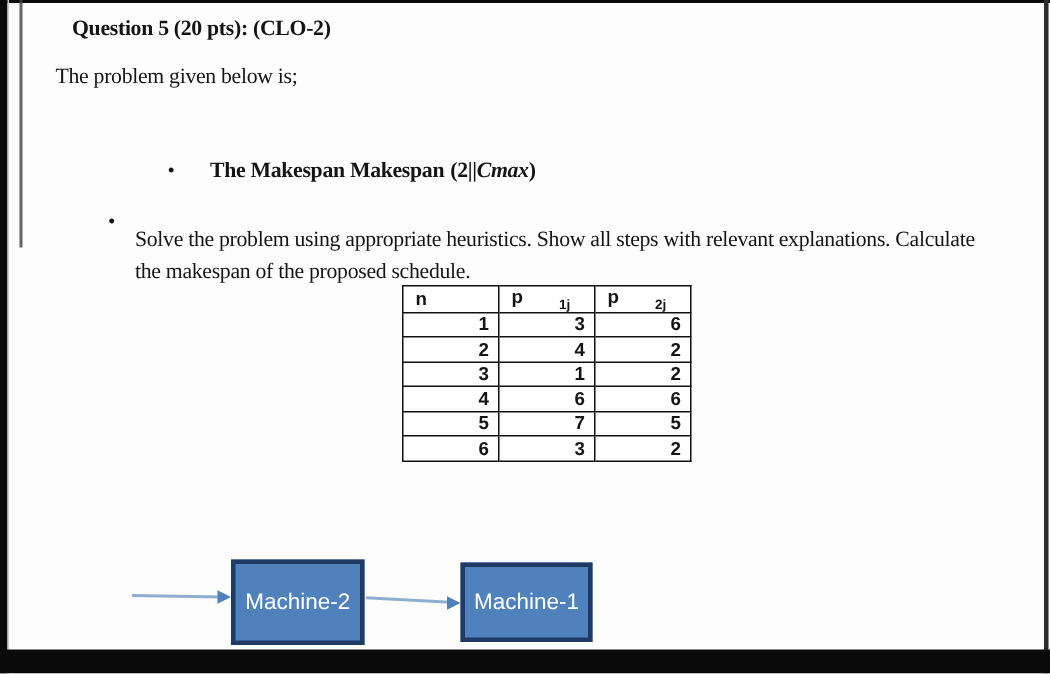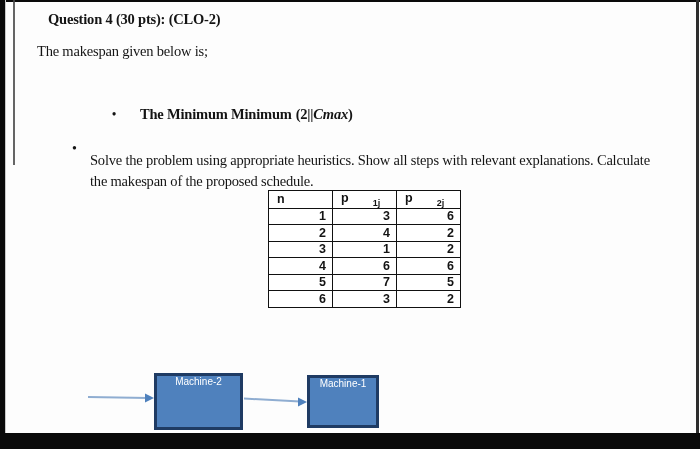--- a/index.html
+++ b/index.html
@@ -55,46 +55,46 @@
   table.ptable td {
     width:55px; height:15.5px;
     text-align:right; padding-right:6px; font-weight:bold;
   }
 
   .machine-box {
     position:absolute;
     background: var(--box-fill, #4f81bd);
     border: 3px solid var(--box-border, #1f3b63);
     box-sizing:border-box;
-    display:flex; align-items:flex-start; justify-content:center;
+    display:flex; align-items:center; justify-content:center;
     font-family:"Liberation Sans", sans-serif;
-    font-size:10px; color:#ffffff;
+    font-size:15px; color:#ffffff;
   }
   .machine-2 { left:154px; top:373px; width:89px; height:57px; }
-  .machine-1 { left:307px; top:375px; width:72px; height:53px; }
+  .machine-1 { left:307px; top:375px; width:88px; height:53px; }
   .arrows { position:absolute; left:0; top:360px; width:700px; height:73px; }
 </style>
 </head>
 <body>
 
 <div class="page">
 
   <div class="edge-top"></div>
   <div class="edge-left"></div>
   <div class="edge-left-gray"></div>
   <div class="edge-inner"></div>
   <div class="edge-right"></div>
   <div class="edge-bottom"></div>
 
-  <div class="title">Question 4 (30 pts): (CLO-2)</div>
+  <div class="title">Question 5 (20 pts): (CLO-2)</div>
 
-  <div class="bodyline line1">The makespan given below is;</div>
+  <div class="bodyline line1">The problem given below is;</div>
 
   <div class="bullet1">
-    <span class="dot">•</span><span>The Minimum Minimum</span><span class="formula"><span>(2||</span><span class="mathvar">Cmax</span><span>)</span></span>
+    <span class="dot">•</span><span>The Makespan Makespan</span><span class="formula"><span>(2||</span><span class="mathvar">Cmax</span><span>)</span></span>
   </div>
 
   <div class="bullet2">
     <span class="dot">•</span>
     <span class="txt">Solve the problem using appropriate heuristics. Show all steps with relevant explanations. Calculate the makespan of the proposed schedule.</span>
   </div>
 
   <table class="ptable">
     <thead>
       <tr>

